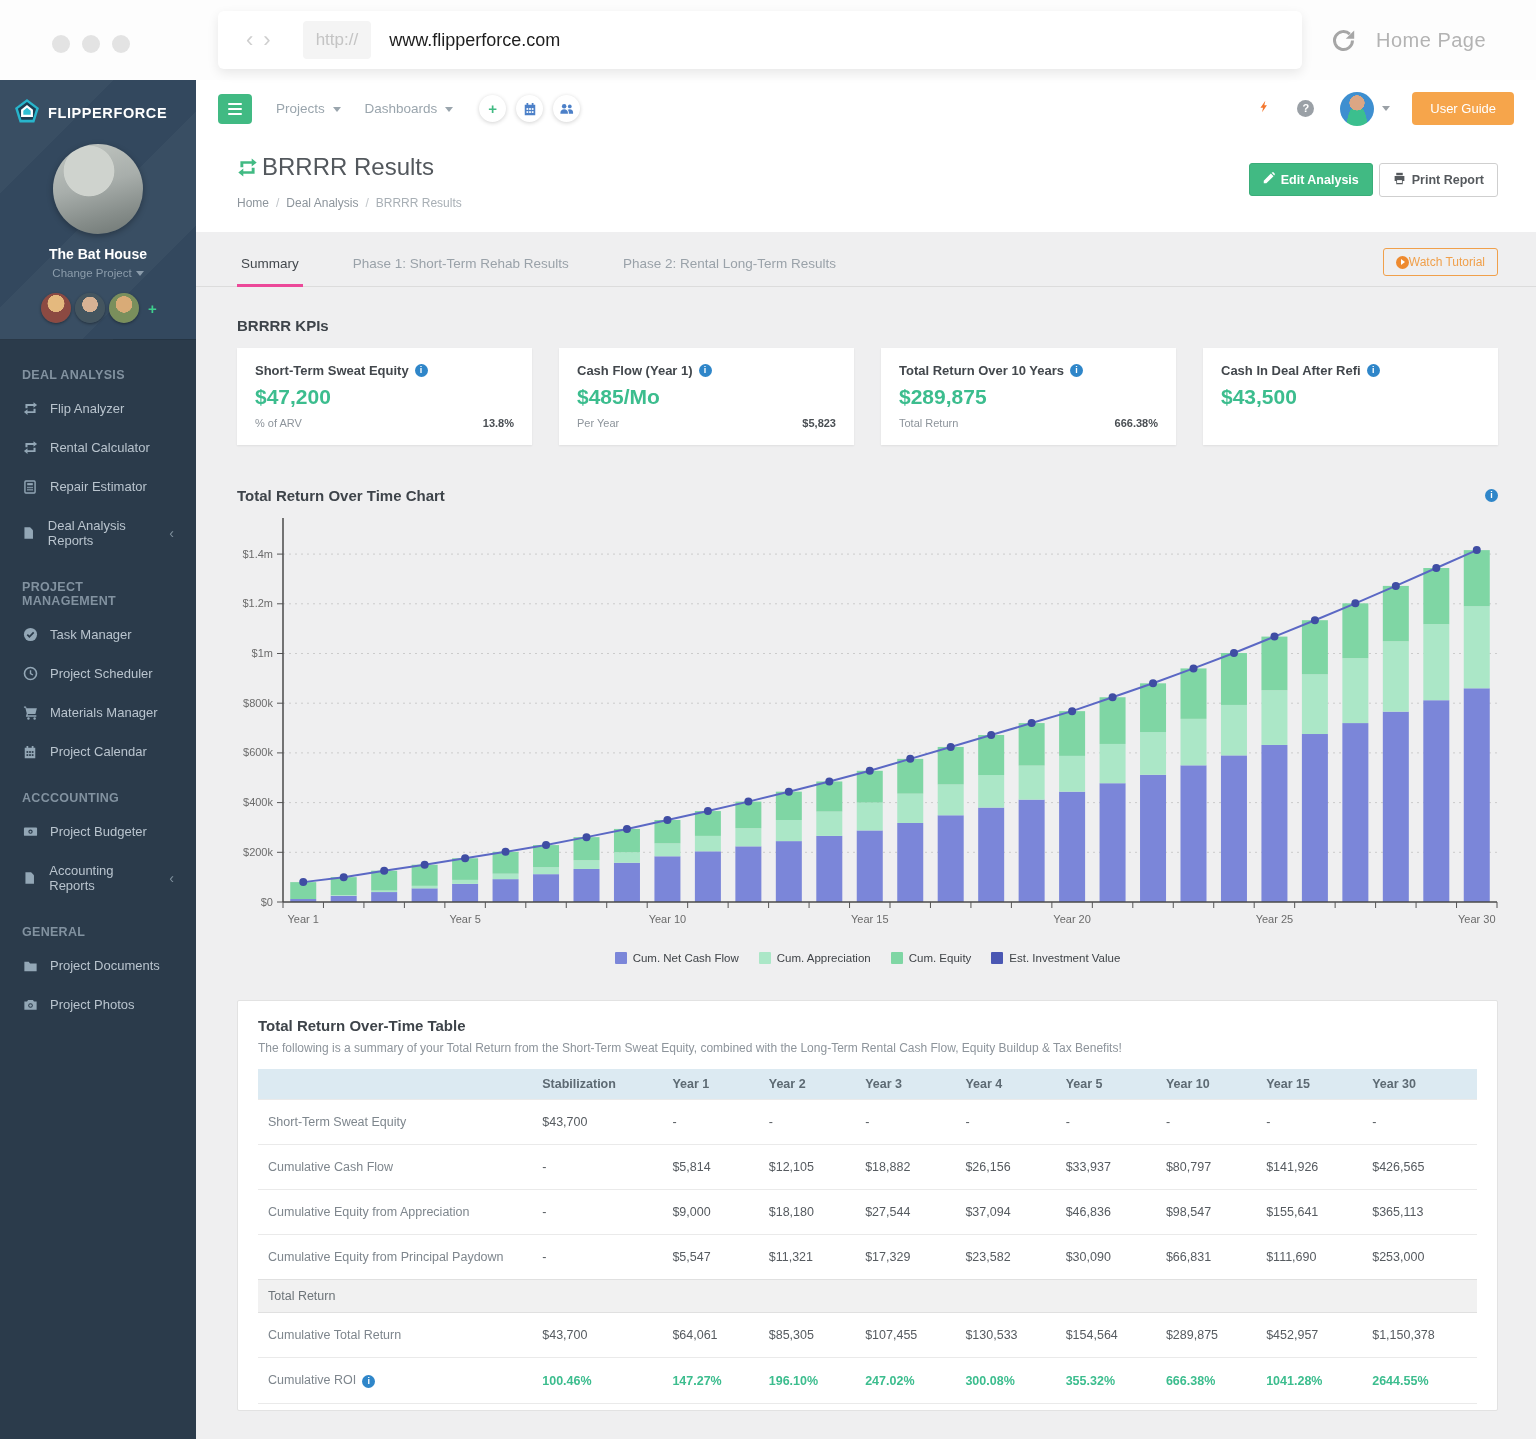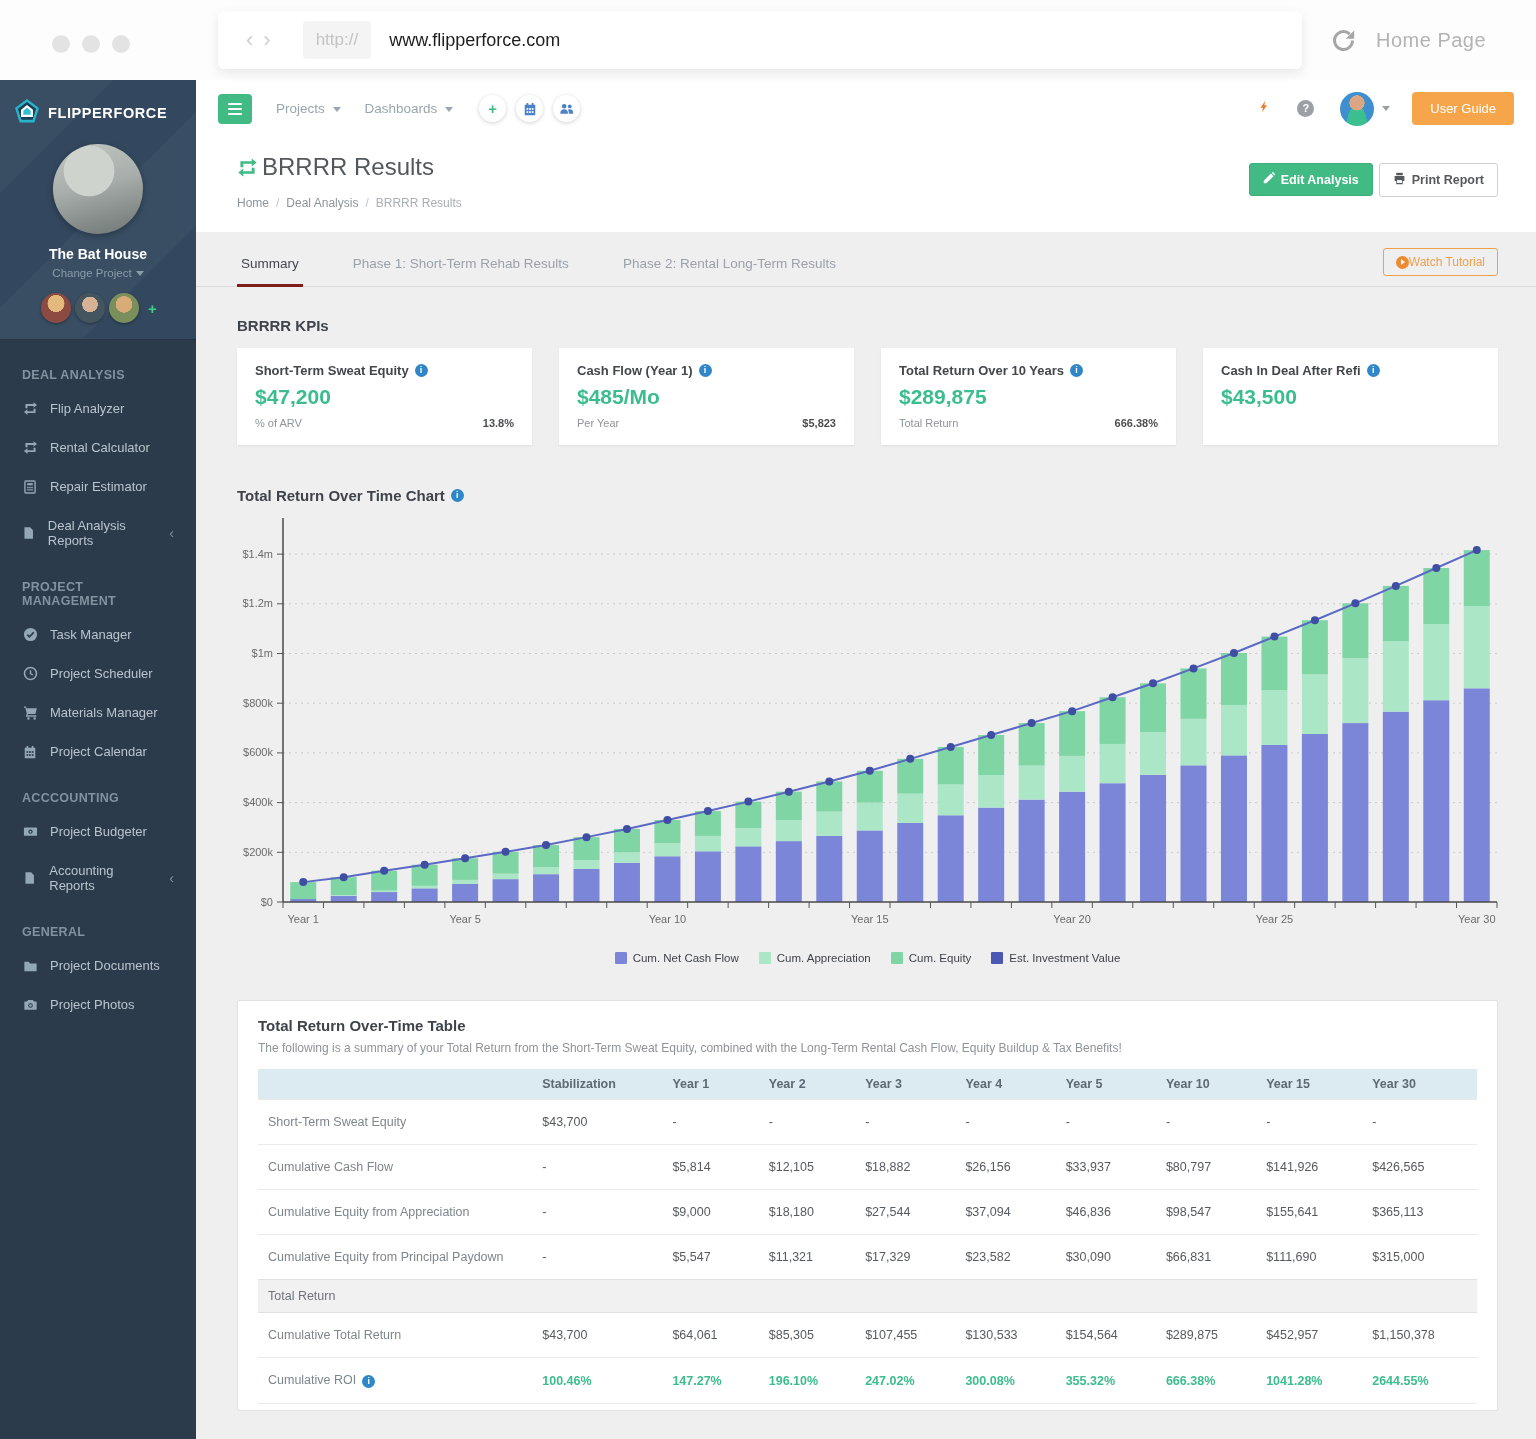--- a/index.html
+++ b/index.html
@@ -67,37 +67,37 @@
   .breadcrumb .sep { color:#c0c5c9; margin:0 7px; }
   .breadcrumb .crumb { cursor:pointer; }
   .breadcrumb .crumb.current { color:#a8afb5; cursor:default; }
   .header-actions { margin-left:auto; display:flex; gap:6px; align-items:flex-start; padding-top:10px; }
   .btn-green { background:#41ba83; color:#fff; border:1px solid #3aad79; font-size:12.5px; font-weight:bold; padding:8px 13px; border-radius:3px; display:flex; align-items:center; gap:6px; cursor:pointer; }
   .btn-white { background:#fff; color:#55595d; border:1px solid #cfcfcf; font-size:12.5px; font-weight:bold; padding:8px 13px; border-radius:3px; display:flex; align-items:center; gap:6px; cursor:pointer; }
 
   .content { flex:1; background:#efeff0; padding:0 38px 0 41px; }
   .tabs-row { display:flex; align-items:flex-end; position:relative; margin:0 -38px 0 -41px; padding:18px 38px 0 41px; border-bottom:1px solid #dcdcdc; }
   .tab { padding:6px 4px 15px; margin-right:46px; font-size:13.5px; color:#9aa2a9; cursor:pointer; }
-  .tab.active { color:#43484d; border-bottom:3px solid #7f1d1d; margin-bottom:-1px; padding-bottom:13px; }
+  .tab.active { color:#43484d; border-bottom:3px solid #ec4899; margin-bottom:-1px; padding-bottom:13px; }
   .watch-tutorial { position:absolute; right:38px; top:16px; border:1px solid #f0a04b; color:#f0a04b; background:transparent; font-size:12px; padding:6px 12px; border-radius:3px; display:flex; align-items:center; cursor:pointer; }
   .play-ic { width:13px; height:13px; border-radius:50%; background:#ee8a2f; position:relative; display:inline-block; }
   .play-ic::after { content:""; position:absolute; left:5px; top:3.5px; width:0; height:0; border-left:4px solid #fff; border-top:3px solid transparent; border-bottom:3px solid transparent; }
 
   .section-heading { margin:30px 0 14px; font-size:15px; font-weight:bold; color:#3e444a; display:flex; align-items:center; }
   .info-ic { display:inline-block; width:13px; height:13px; border-radius:50%; background:#2f86c9; color:#fff; font-size:9px; font-weight:bold; text-align:center; line-height:13px; margin-left:6px; font-style:normal; }
 
   .kpi-grid { display:grid; grid-template-columns:repeat(4,1fr); gap:27px; }
   .kpi-card { background:#fff; box-shadow:0 1px 2px rgba(0,0,0,.07); padding:15px 18px 12px; height:97px; }
   .kpi-title { font-size:13px; font-weight:bold; color:#42474c; display:flex; align-items:center; }
   .kpi-value { font-size:21px; font-weight:bold; color:#3cbd8e; margin-top:7px; }
   .kpi-foot { display:flex; justify-content:space-between; margin-top:8px; align-items:baseline; }
   .kpi-foot .fl { font-size:11px; color:#8d949b; }
   .kpi-foot .fv { font-size:11px; font-weight:bold; color:#4a4f54;text-align:right; }
 
-  .chart-heading { margin:42px 0 6px; }
+  .chart-heading { margin:42px 0 6px;justify-content:space-between; }
   .chart-wrap { width:1261px; }
   .legend-row { display:flex; justify-content:center; gap:20px; margin-top:4px; font-size:11.5px; color:#3f4347; }
   .legend-item { display:flex; align-items:center; gap:6px; }
   .legend-swatch { width:12px; height:12px; border-radius:1px; display:inline-block; }
 
   .table-card { margin:36px 0 28px; background:#fff; border:1px solid #e2e2e2; border-radius:2px; padding:16px 20px 6px; }
   .table-title { font-size:15px; font-weight:bold; color:#3e444a; }
   .table-sub { font-size:12px; color:#8d949b; margin:7px 0 14px; }
   table.rt { width:100%; border-collapse:collapse; font-size:12.5px; }
   table.rt th { background:#dceaf2; color:#5d6a73; font-weight:600; text-align:left; padding:8px 10px; }
@@ -688,21 +688,21 @@
               <tr>
                 <td class="lbl">Cumulative Equity from Principal Paydown</td>
                 <td>-</td>
                 <td>$5,547</td>
                 <td>$11,321</td>
                 <td>$17,329</td>
                 <td>$23,582</td>
                 <td>$30,090</td>
                 <td>$66,831</td>
                 <td>$111,690</td>
-                <td>$315,000</td>
+                <td>$253,000</td>
               </tr>
               <tr class="section-row">
                 <td colspan="10">Total Return</td>
               </tr>
               <tr>
                 <td class="lbl">Cumulative Total Return</td>
                 <td>$43,700</td>
                 <td>$64,061</td>
                 <td>$85,305</td>
                 <td>$107,455</td>

